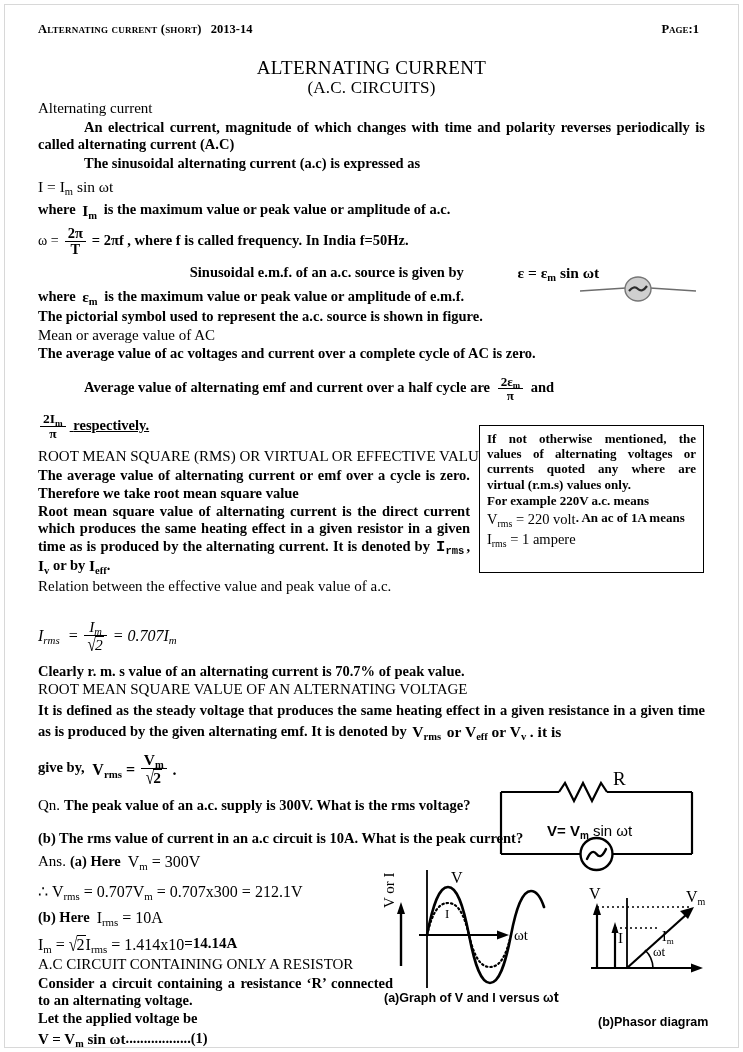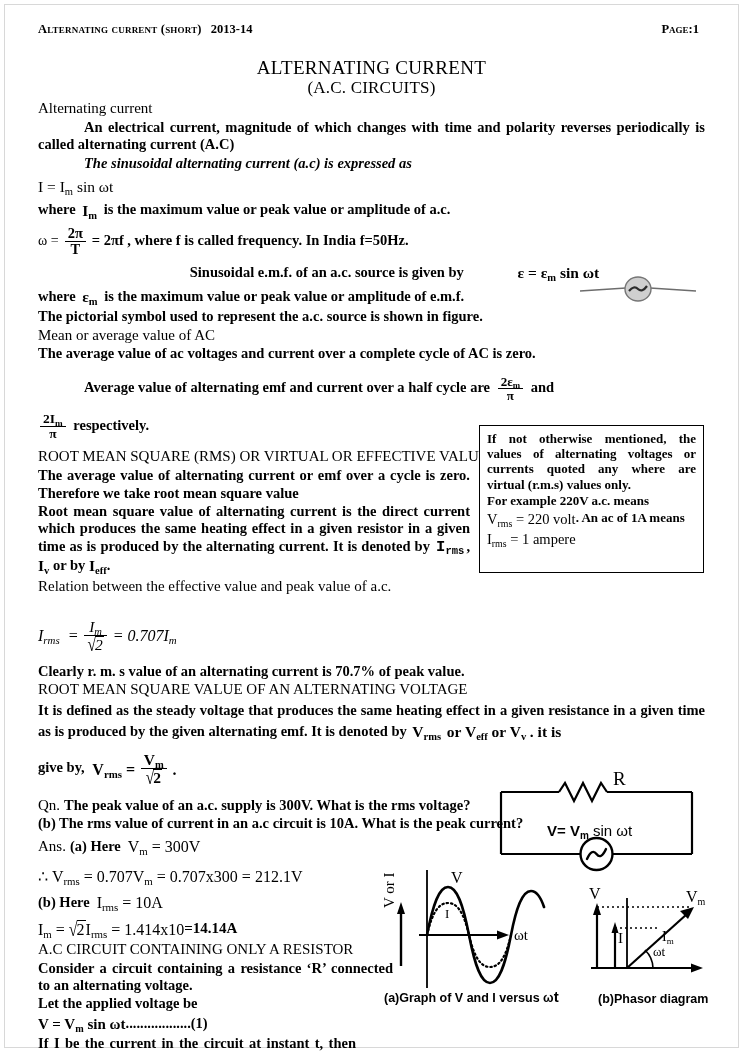--- a/index.html
+++ b/index.html
@@ -152,21 +152,21 @@
     height: 125px;
   }
   .fig-caption {
     position: absolute;
     font-family: "Liberation Sans", sans-serif;
     font-weight: bold;
     font-size: 12.5px;
     white-space: nowrap;
   }
   #capA { left: 384px; top: 988px; }
-  #capB { left: 598px; top: 992px; }
+  #capB { left: 598px; top: 1015px; }
   .cap-big { font-size: 15px; }
 </style>
 </head>
 <body>
 
 <div id="page">
   <div class="page-frame"></div>
 
   <div class="content">
 
@@ -180,21 +180,21 @@
 
     <div class="title-block">
       <div class="title-main">ALTERNATING CURRENT</div>
       <div class="title-sub">(A.C. CIRCUITS)</div>
     </div>
 
     <div class="roman line" style="margin-top:3px;">Alternating current</div>
 
     <div class="bold just indent-lead" style="margin-top:1px;">An electrical current, magnitude of which changes with time and polarity reverses periodically is called alternating current (A.C)</div>
 
-    <div class="bold indent-lead" style="margin-top:2px;font-style:italic;">The sinusoidal alternating current (a.c) is expressed as</div>
+    <div class="bold indent-lead" style="margin-top:2px;">The sinusoidal alternating current (a.c) is expressed as</div>
 
     <div class="line" style="margin-top:4px;">
       <span class="math">
         <span>I = I</span><span class="sub">m</span>&nbsp;<span>sin ωt</span>
       </span>
     </div>
 
     <div class="bold" style="margin-top:5px;">
       <span>where</span>
       <span class="math" style="margin:0 3px;"><span>I</span><span class="sub">m</span></span>
@@ -228,21 +228,21 @@
 
     <div class="bold" style="margin-top:12px; line-height:1.3;">
       <span style="display:inline-block; width:46px;"></span><span>Average   value   of   alternating   emf   and   current   over   a   half   cycle   are</span>
       <span class="math math-b frac" style="font-size:13px; margin:0 4px;">
         <span class="num"><span>2ε</span><span class="sub">m</span></span>
         <span class="den">π</span>
       </span>
       <span>and</span>
     </div>
 
-    <div class="bold" style="margin-top:10px;">
+    <div class="bold" style="margin-top:10px;text-decoration:underline;">
       <span class="math math-b frac" style="font-size:13.5px; margin-right:4px;">
         <span class="num"><span>2I</span><span class="sub">m</span></span>
         <span class="den">π</span>
       </span>
       <span>respectively.</span>
     </div>
 
     <div class="roman" style="margin-top:7px;">ROOT MEAN SQUARE (RMS) OR VIRTUAL OR EFFECTIVE VALUE OF A.C.</div>
 
     <div class="rms-col">
@@ -290,21 +290,21 @@
         <span class="num"><span>V</span><span class="sub">m</span></span>
         <span class="den"><span class="sqrt-sym">√</span><span class="rad">2</span></span>
       </span>
       <span class="math" style="font-size:16px;">.</span>
     </div>
 
     <div style="margin-top:10px;">
       <span class="roman">Qn.</span>
       <span class="bold">The peak  value of an a.c. supply is 300V. What is the rms voltage?</span>
     </div>
-    <div class="bold" style="margin-top:1px;">(b) The rms value of current in an a.c circuit is 10A. What is the peak current?</div>
+    <div class="bold" style="margin-top:16px;">(b) The rms value of current in an a.c circuit is 10A. What is the peak current?</div>
 
     <div style="margin-top:4px;">
       <span class="roman">Ans.</span>
       <span class="bold">(a) Here</span>
       <span class="math" style="font-size:16px; margin-left:3px;"><span>V</span><span class="sub">m</span> = <span>300V</span></span>
     </div>
 
     <div style="margin-top:10px;">
       <span class="math" style="font-size:16px;">
         <span>∴</span>

